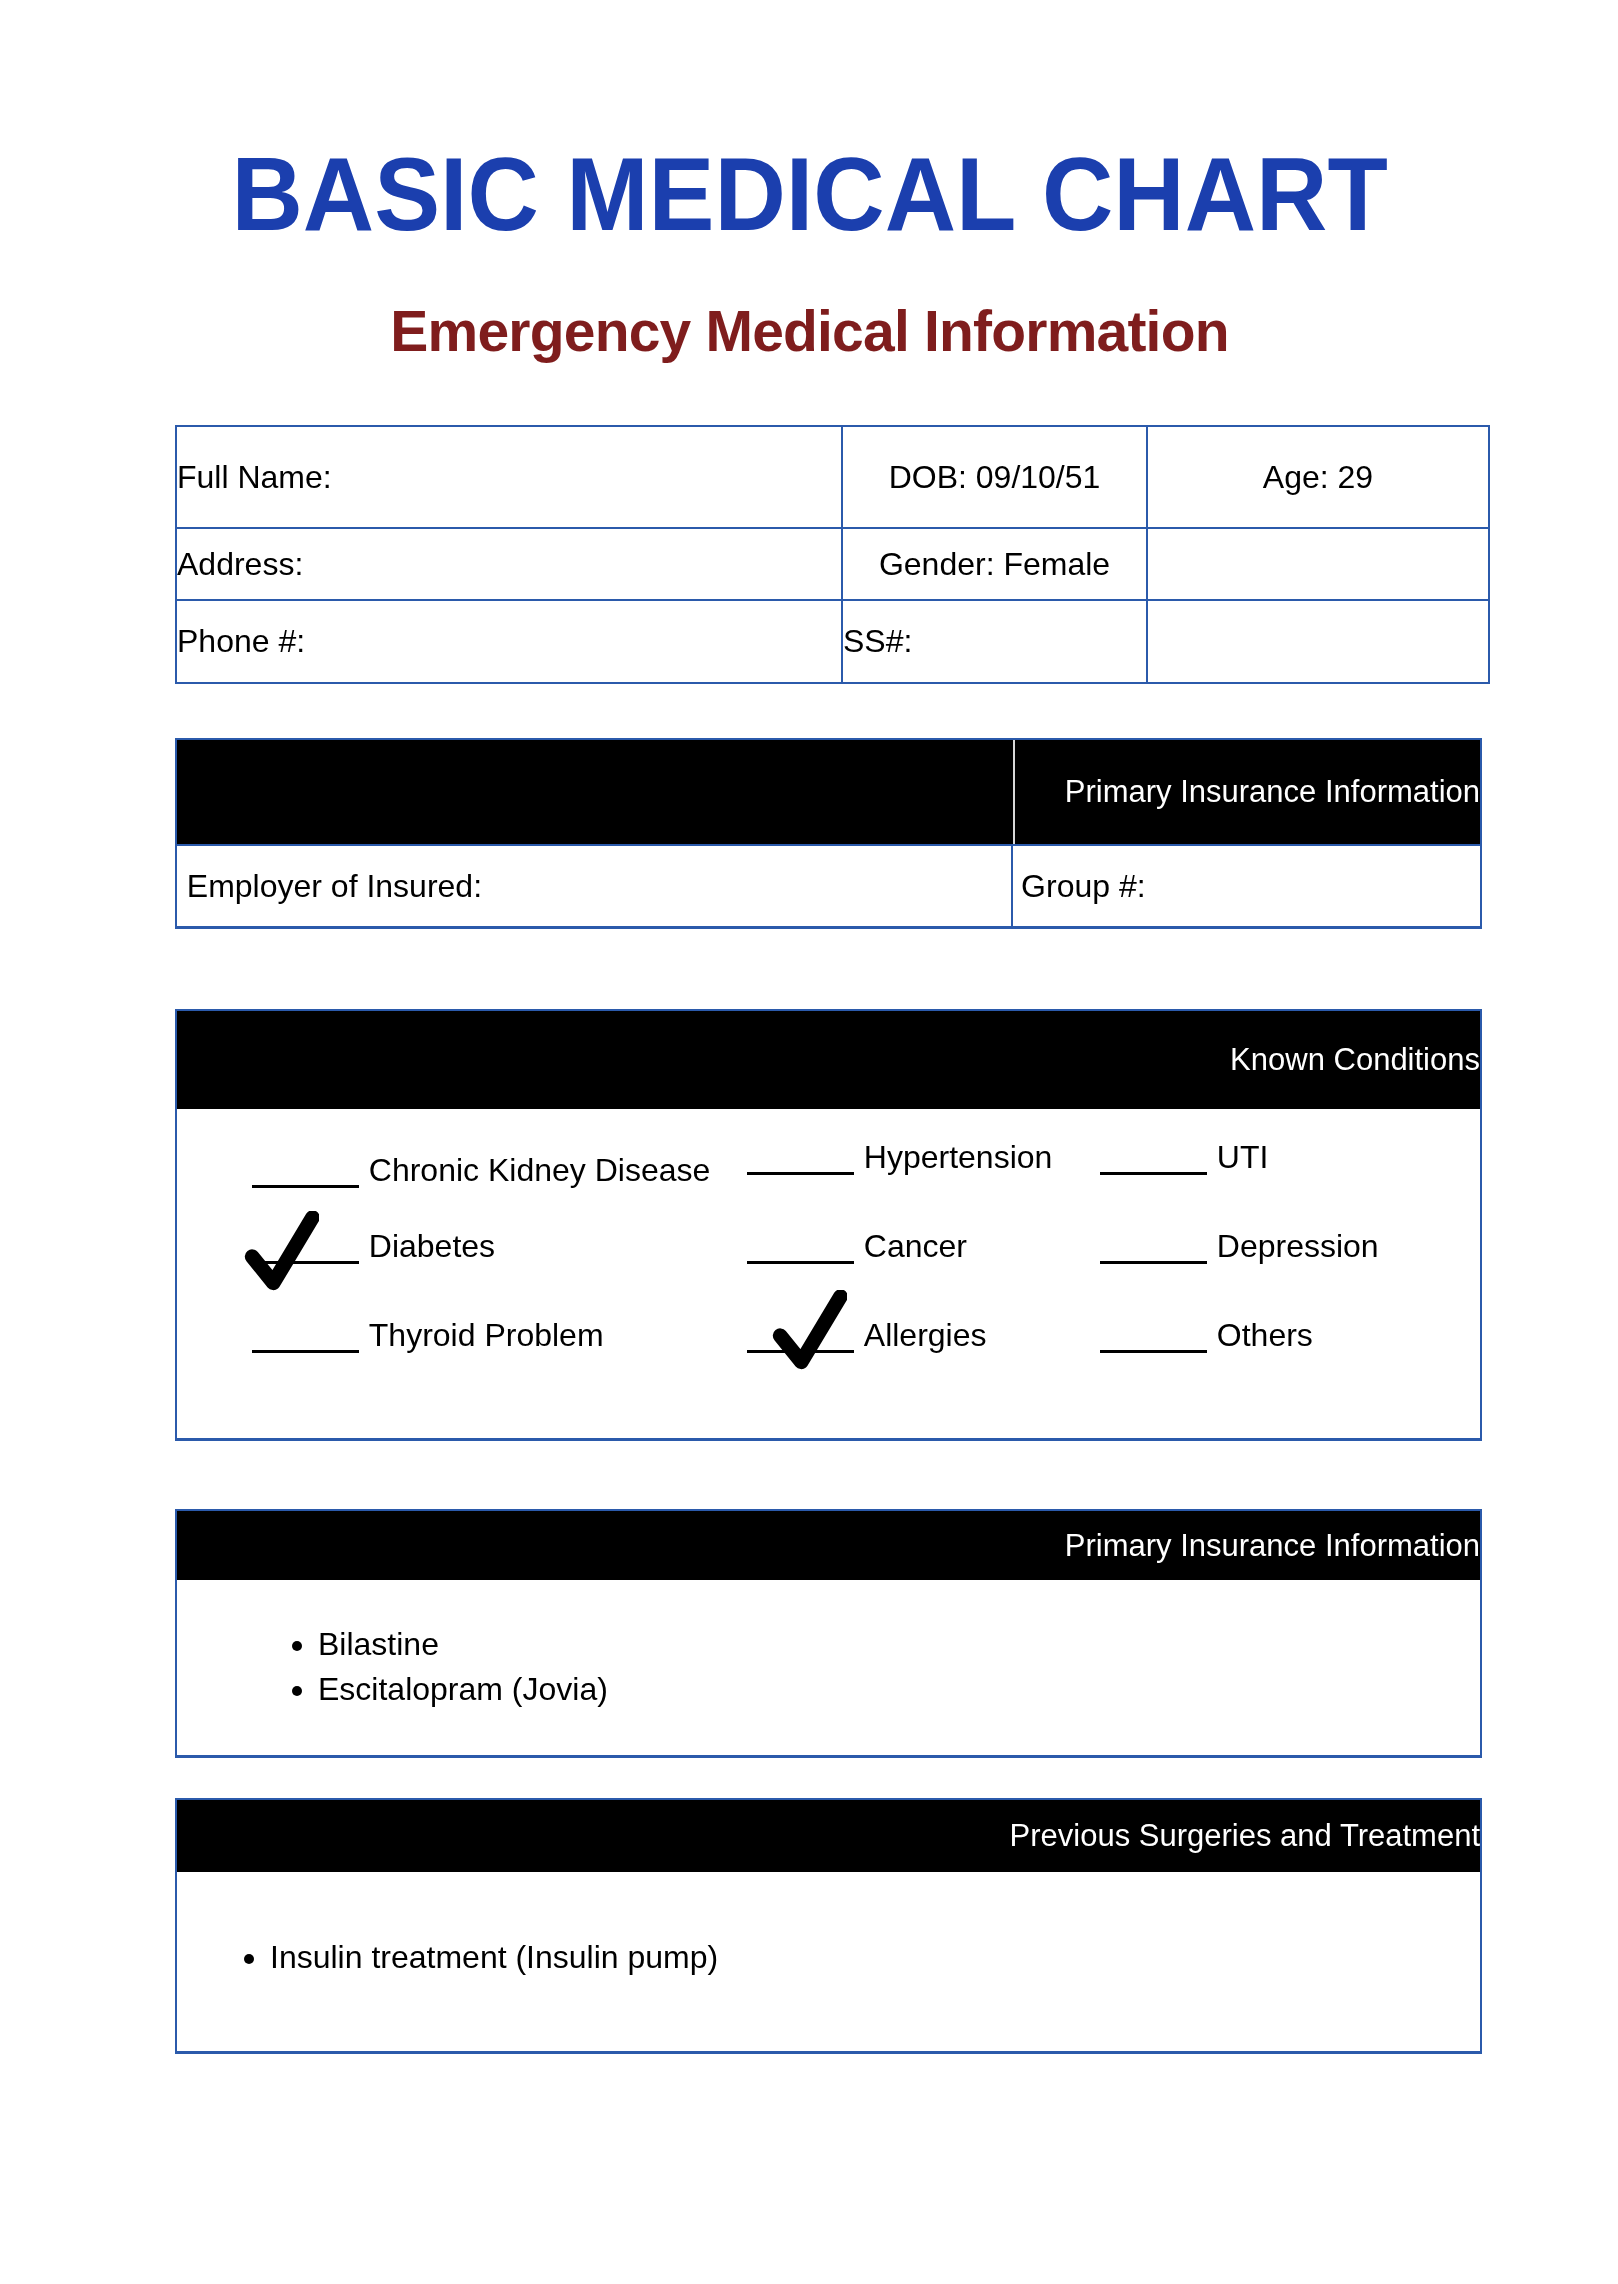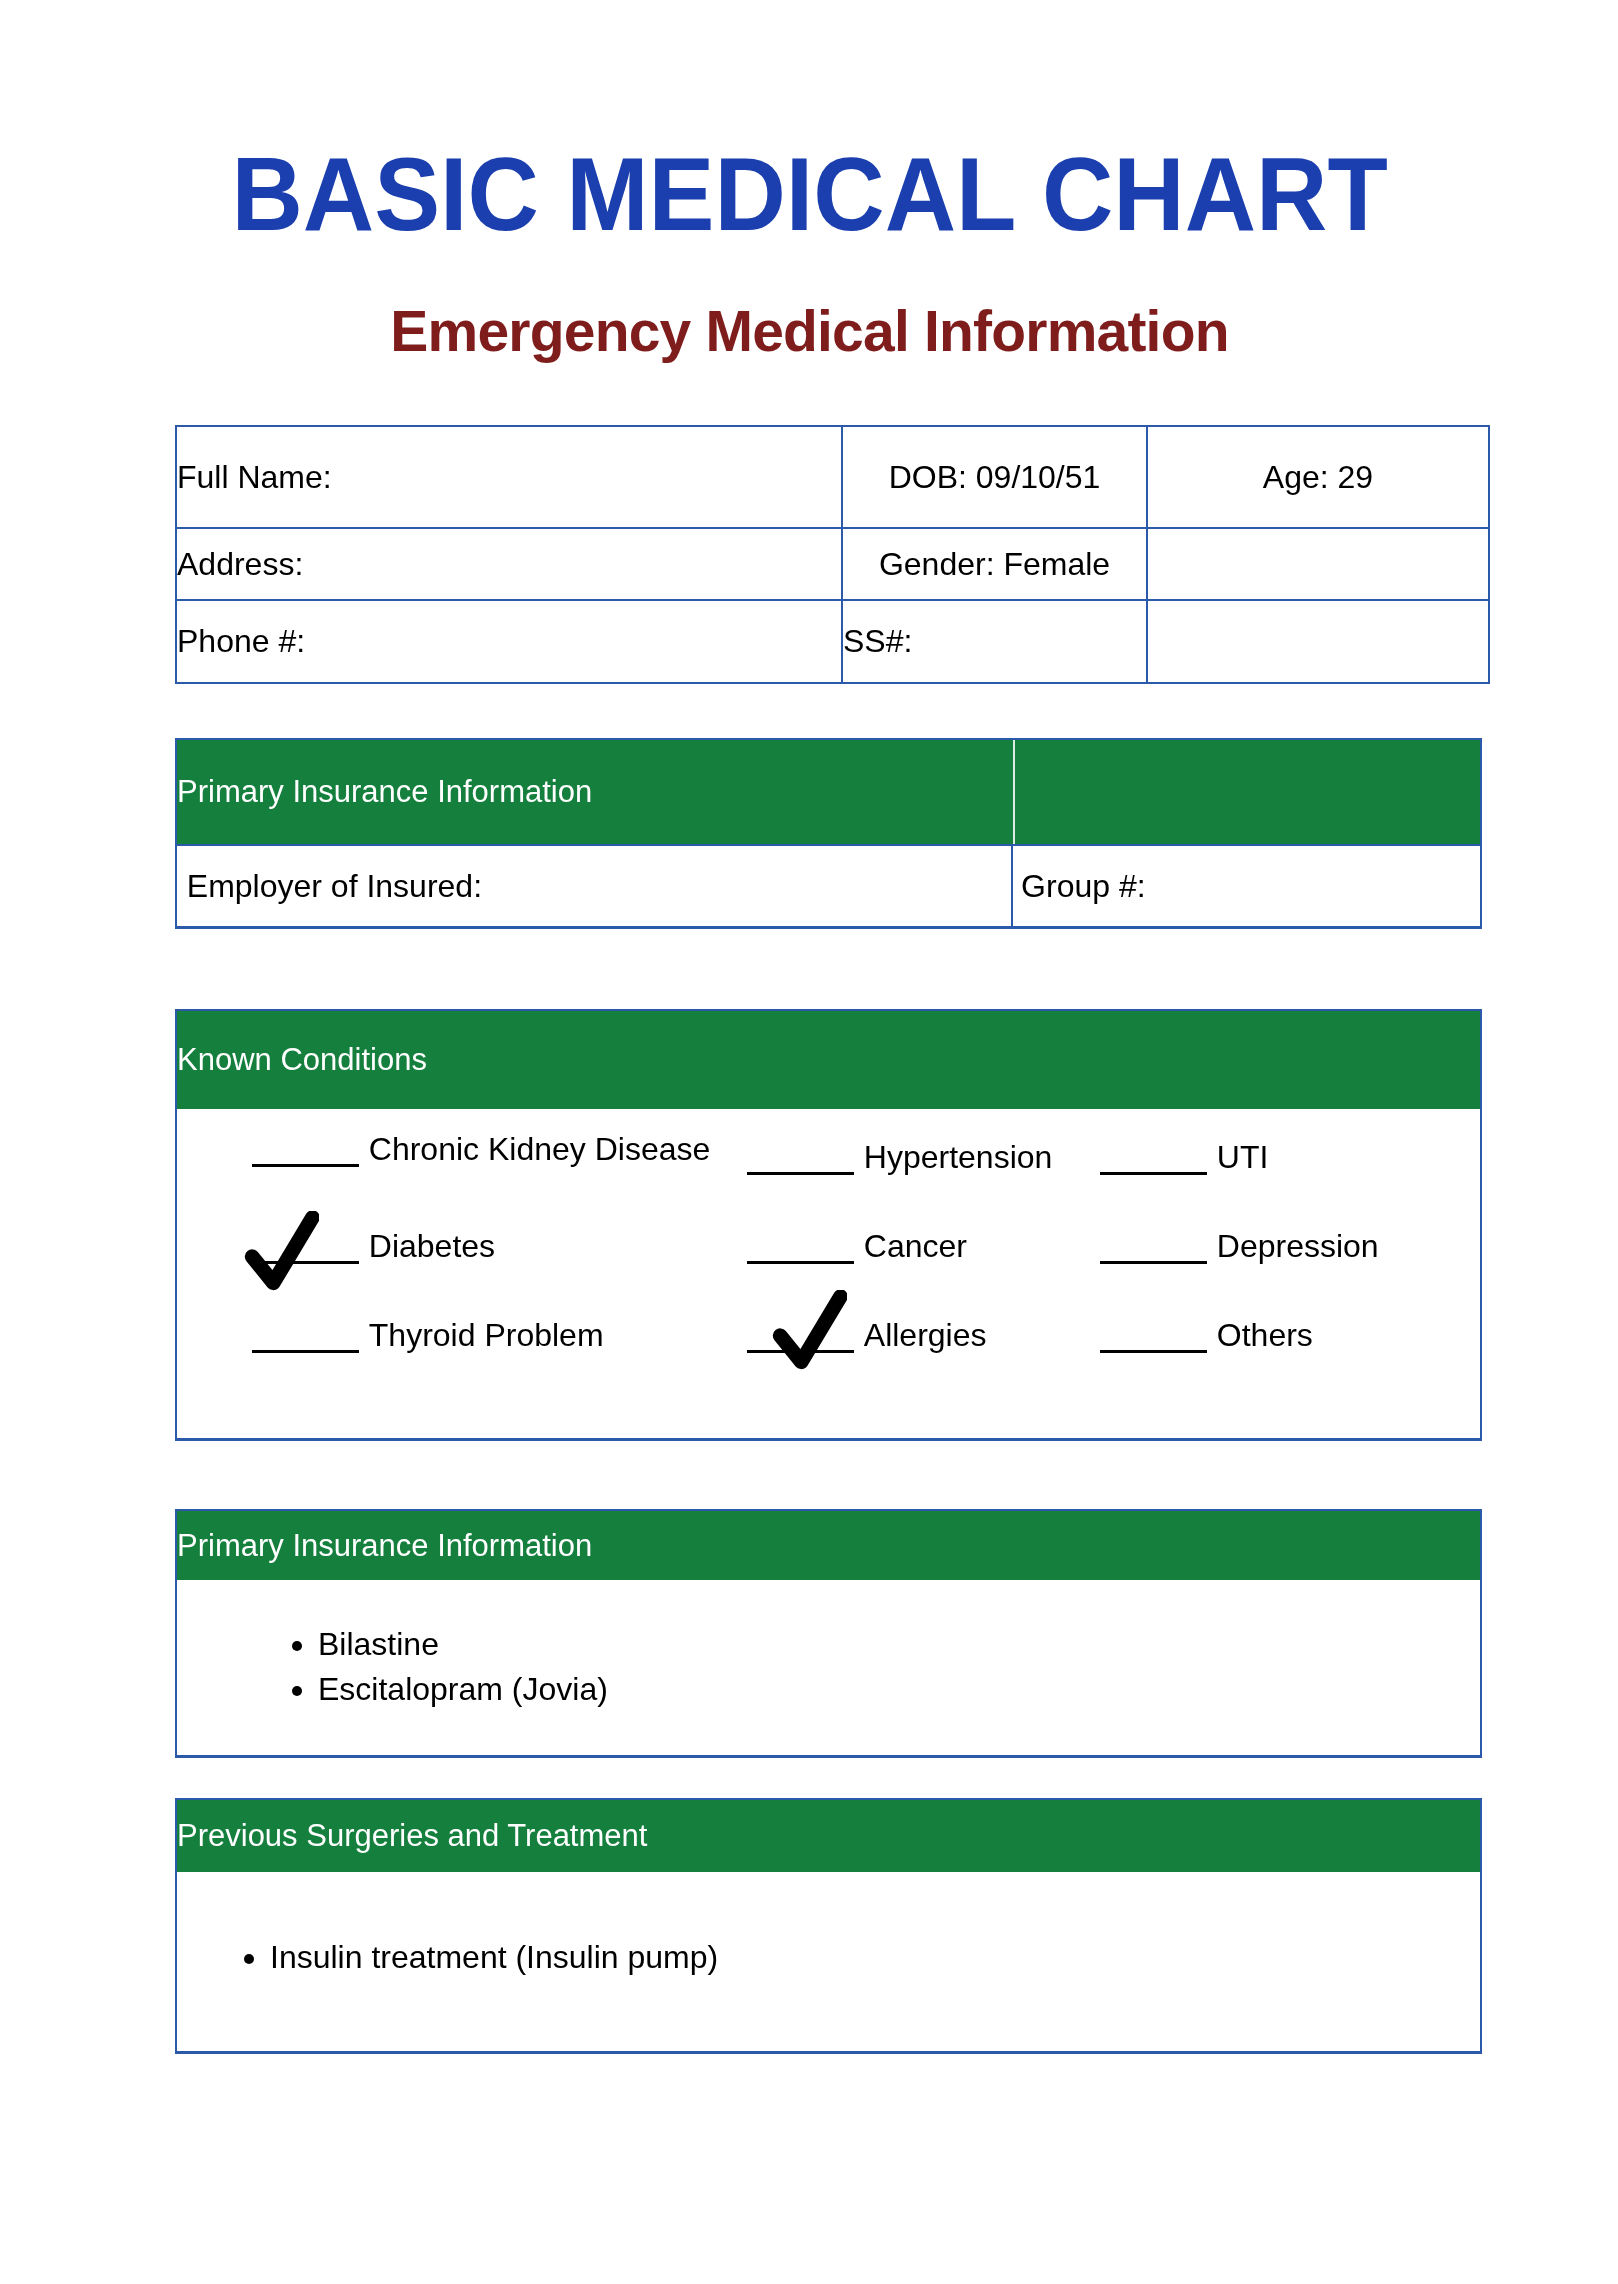--- a/index.html
+++ b/index.html
@@ -30,22 +30,22 @@
   td.c2{width:303px;text-align:center;border-radius:28px;}
   td.c3{width:340px;text-align:center;}
   td.left-al{text-align:left;padding-left:6.5px;}
   tr.r1{height:102px;}  tr.r2{height:72px;}  tr.r3{height:83px;}
   
   .box{
     width:1307px;margin-left:175px;box-sizing:border-box;
     border:2.4px solid #2b5aab;border-bottom-width:3.3px;background:#fff;
   }
   .box-header{
-    background:#15803d;color:#ffffff;font-size:31px;
-    display:flex;align-items:center;justify-content:flex-start;
+    background:#000000;color:#ffffff;font-size:31px;
+    display:flex;align-items:center;justify-content:flex-end;
     position:relative;
   }
   .h128{height:104px;} .h120{height:98px;} .h85{height:69px;} .h88{height:72px;}
   .hdr-divider{
     position:absolute;left:836px;top:0;bottom:0;width:2.4px;
     background:rgba(255,255,255,0.85);
   }
   .mt67{margin-top:54px;} .mt70{margin-top:80px;} .mt83{margin-top:68px;} .mt49{margin-top:40px;}
   
   .ins-row{display:flex;border-top:2.4px solid #2b5aab;}
@@ -114,21 +114,21 @@
   </div>
   <div class="kc-body">
 
     <svg class="kc-check" style="left:67px;top:102px" width="75" height="80" viewBox="0 0 92 98">
       <path d="M10 56 L36 88 L84 8" fill="none" stroke="#000" stroke-width="18" stroke-linecap="round" stroke-linejoin="round"></path>
     </svg>
     <svg class="kc-check" style="left:595px;top:181px" width="75" height="80" viewBox="0 0 92 98">
       <path d="M10 56 L36 88 L84 8" fill="none" stroke="#000" stroke-width="18" stroke-linecap="round" stroke-linejoin="round"></path>
     </svg>
 
-    <div class="kc-item" style="left:75px;top:21px">
+    <div class="kc-item" style="left:75px;top:42px">
       <span class="kc-blank"></span>
       <span class="kc-label">Chronic Kidney Disease</span>
     </div>
     <div class="kc-item" style="left:570px;top:28.5px">
       <span class="kc-blank"></span>
       <span class="kc-label">Hypertension</span>
     </div>
     <div class="kc-item" style="left:923px;top:28.5px">
       <span class="kc-blank"></span>
       <span class="kc-label">UTI</span>

